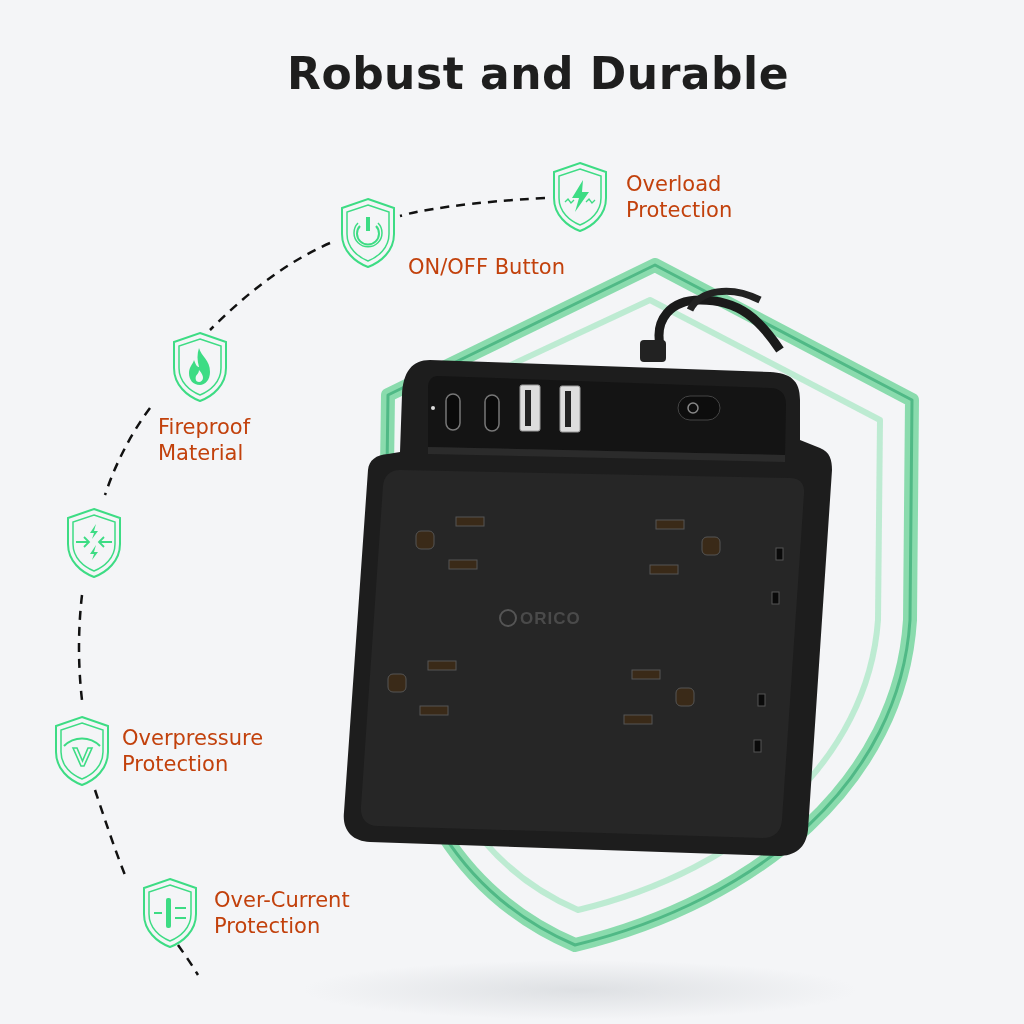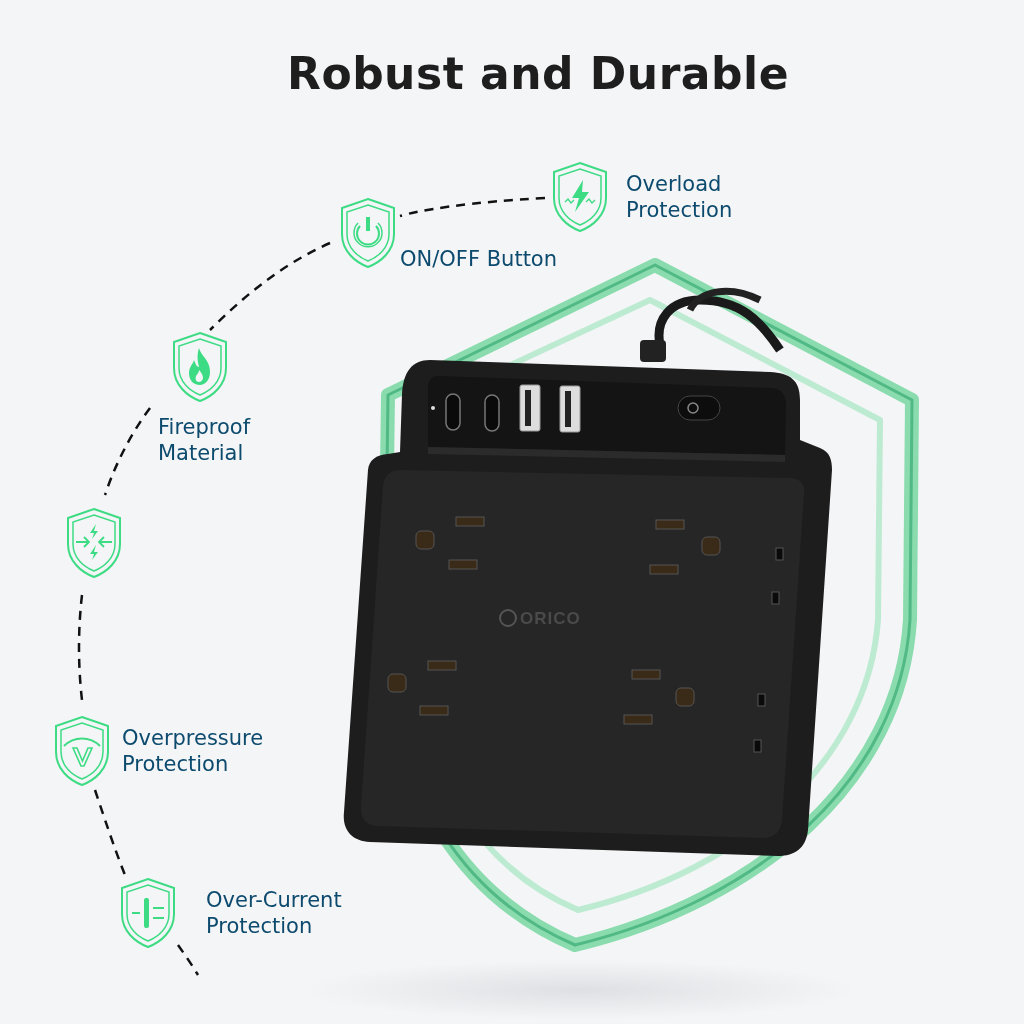--- a/index.html
+++ b/index.html
@@ -1,21 +1,21 @@
 <!DOCTYPE html>
 <html><head>
 <meta charset="utf-8">
 <style>
   html,body{margin:0;padding:0;}
   body{width:1024px;height:1024px;background:#f4f5f7;position:relative;overflow:hidden;font-family:"DejaVu Sans","Liberation Sans",sans-serif;color:#1f1f1f;}
   .title{position:absolute;top:48px;left:0;width:992px;text-align:center;font-size:44px;font-weight:bold;letter-spacing:0.5px;color:#1e1e1e;padding-left:42px;}
   .arc{position:absolute;left:0;top:0;}
   .feature{position:absolute;display:flex;align-items:center;}
   .shield{width:64px;height:74px;flex:0 0 auto;}
-  .label{font-size:21px;line-height:26px;color:#0c4a6e;margin-left:8px;white-space:pre-line;}
+  .label{font-size:21px;line-height:26px;color:#c2410c;margin-left:8px;white-space:pre-line;}
   .product{position:absolute;left:0;top:0;}
   .floor{position:absolute;left:300px;top:960px;width:560px;height:60px;background:radial-gradient(ellipse at center, rgba(180,185,190,0.35) 0%, rgba(244,245,247,0) 70%);}
 </style>
 </head>
 <body>
 
 <div class="title">Robust and Durable</div>
 
 <svg class="arc" width="1024" height="1024" viewBox="0 0 1024 1024">
   <path d="M545 198 C 470 202, 420 210, 400 216" fill="none" stroke="#111" stroke-width="2.5" stroke-dasharray="9 7"></path>
@@ -39,21 +39,21 @@
 </div>
 
 <div>
   <svg class="shield" viewBox="0 0 64 74" style="position:absolute;left:336px;top:196px;">
     <path d="M32 3 L58 12 L58 38 C58 55 45 66 32 71 C19 66 6 55 6 38 L6 12 Z" fill="none" stroke="#3ddc84" stroke-width="2"></path>
     <path d="M32 9 L53 16 L53 38 C53 52 42 61 32 65 C22 61 11 52 11 38 L11 16 Z" fill="none" stroke="#3ddc84" stroke-width="1.5"></path>
     <path d="M24 30 A11 11 0 1 0 40 30" fill="none" stroke="#3ddc84" stroke-width="2"></path>
     <path d="M22 27 A14 14 0 1 0 42 27" fill="none" stroke="#3ddc84" stroke-width="1.5"></path>
     <rect x="30" y="21" width="4" height="14" fill="#3ddc84"></rect>
   </svg>
-  <div class="label" style="position:absolute;left:400px;top:246px;margin:0;">ON/OFF Button</div>
+  <div class="label" style="position:absolute;left:400px;top:246px;margin:8px;">ON/OFF Button</div>
 </div>
 
 <div class="feature" style="left:150px;top:330px;flex-direction:column;">
   <svg class="shield" viewBox="0 0 64 74">
     <path d="M32 3 L58 12 L58 38 C58 55 45 66 32 71 C19 66 6 55 6 38 L6 12 Z" fill="none" stroke="#3ddc84" stroke-width="2"></path>
     <path d="M32 9 L53 16 L53 38 C53 52 42 61 32 65 C22 61 11 52 11 38 L11 16 Z" fill="none" stroke="#3ddc84" stroke-width="1.5"></path>
     <path d="M31 18 C33 26 42 30 42 42 C42 50 37 55 32 55 C25 55 21 50 21 43 C21 37 25 34 26 30 C28 35 29 37 31 37 C29 30 29 24 31 18 Z" fill="#3ddc84"></path>
     <path d="M31 52 C28 52 27 49 28 46 C29 44 31 43 31 40 C34 43 35 46 35 48 C35 50 33 52 31 52 Z" fill="#f4f5f7"></path>
   </svg>
   <div class="label" style="margin-top:10px;">Fireproof
@@ -75,21 +75,21 @@
   <svg class="shield" viewBox="0 0 64 74">
     <path d="M32 3 L58 12 L58 38 C58 55 45 66 32 71 C19 66 6 55 6 38 L6 12 Z" fill="none" stroke="#3ddc84" stroke-width="2"></path>
     <path d="M32 9 L53 16 L53 38 C53 52 42 61 32 65 C22 61 11 52 11 38 L11 16 Z" fill="none" stroke="#3ddc84" stroke-width="1.5"></path>
     <path d="M14 32 C24 22 40 22 50 32" fill="none" stroke="#3ddc84" stroke-width="2"></path>
     <path d="M23 34 L31 52 L34 52 L42 34 L38 34 L32.5 47 L27 34 Z" fill="none" stroke="#3ddc84" stroke-width="1.6"></path>
   </svg>
   <div class="label" style="">Overpressure
 Protection</div>
 </div>
 
-<div class="feature" style="left:116px;top:876px;gap:14px;">
+<div class="feature" style="left:138px;top:876px;">
   <svg class="shield" viewBox="0 0 64 74">
     <path d="M32 3 L58 12 L58 38 C58 55 45 66 32 71 C19 66 6 55 6 38 L6 12 Z" fill="none" stroke="#3ddc84" stroke-width="2"></path>
     <path d="M32 9 L53 16 L53 38 C53 52 42 61 32 65 C22 61 11 52 11 38 L11 16 Z" fill="none" stroke="#3ddc84" stroke-width="1.5"></path>
     <rect x="28" y="22" width="5" height="30" rx="2" fill="#3ddc84"></rect>
     <line x1="16" y1="37" x2="24" y2="37" stroke="#3ddc84" stroke-width="2"></line>
     <line x1="37" y1="32" x2="48" y2="32" stroke="#3ddc84" stroke-width="2"></line>
     <line x1="37" y1="42" x2="48" y2="42" stroke="#3ddc84" stroke-width="2"></line>
   </svg>
   <div class="label" style="margin-left:12px;">Over-Current
 Protection</div>

